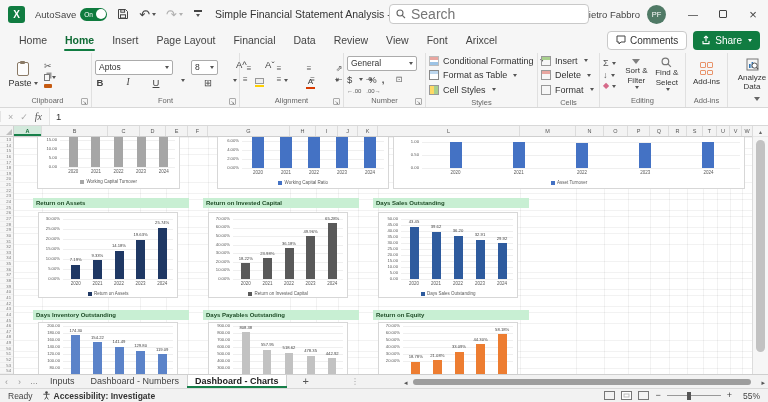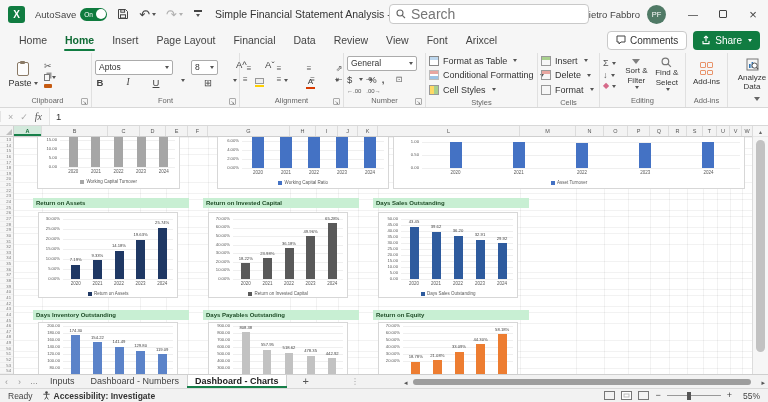--- a/index.html
+++ b/index.html
@@ -329,27 +329,27 @@
       </div>
         </div>
       <div class="rg-label">Number</div>
       <span class="launcher">↘</span>
     </div>
 
     <div class="rgroup" style="width:112px">
       <div class="rg-body">
           <div class="fcol" style="gap:1px">
         <span class="srow">
+              <span class="ico-cf"></span>
+              <span>Conditional Formatting</span>
+              <span class="dd"></span>
+            </span>
+        <span class="srow">
               <span class="ico-tbl"></span>
               <span>Format as Table</span>
-              <span class="dd"></span>
-            </span>
-        <span class="srow">
-              <span class="ico-cf"></span>
-              <span>Conditional Formatting</span>
               <span class="dd"></span>
             </span>
         <span class="srow">
               <span class="ico-cs"></span>
               <span>Cell Styles</span>
               <span class="dd"></span>
             </span>
       </div>
         </div>
       <div class="rg-label">Styles</div>

